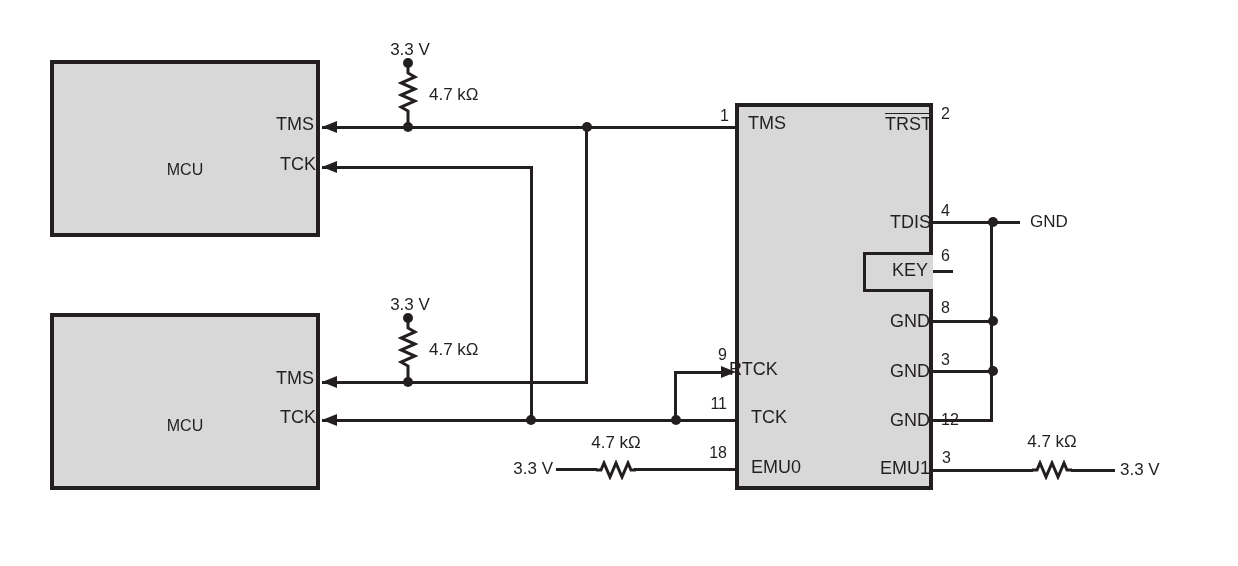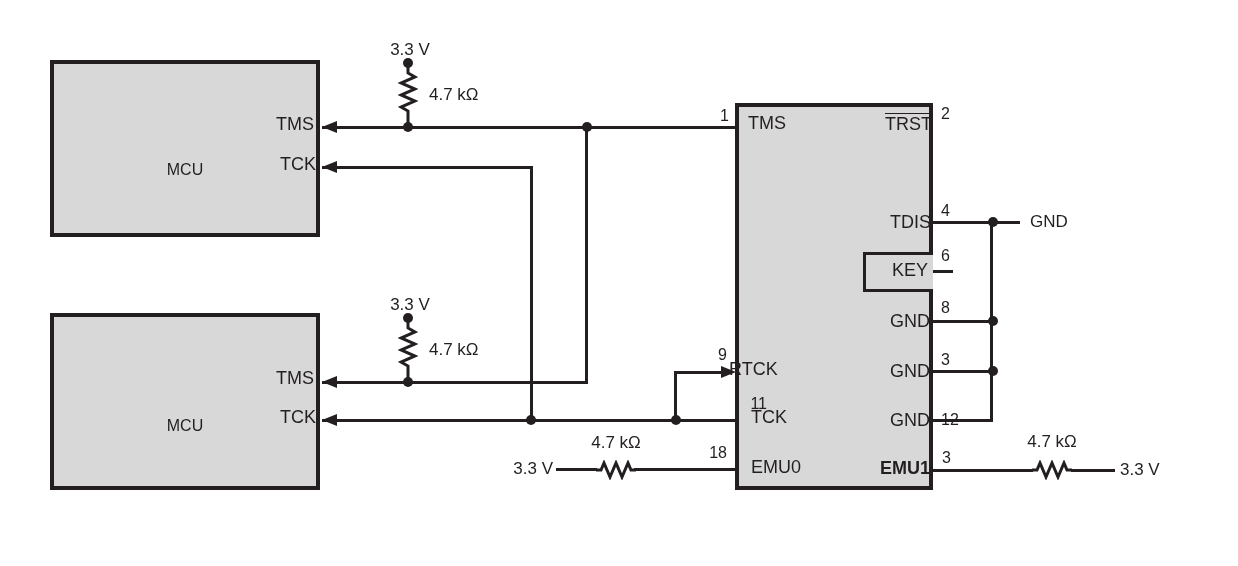--- a/index.html
+++ b/index.html
@@ -48,25 +48,25 @@
   <div class="lbl" style="left:729px;top:358px;width:90px;">RTCK</div>
   <div class="lbl" style="left:751px;top:406px;width:90px;">TCK</div>
   <div class="lbl" style="left:751px;top:456px;width:90px;">EMU0</div>
 
   <div class="lbl tr" style="left:832px;top:113px;width:100px;"><span class="ol">TRST</span></div>
   <div class="lbl tr" style="left:831px;top:211px;width:100px;">TDIS</div>
   <div class="lbl tr" style="left:828px;top:259px;width:100px;">KEY</div>
   <div class="lbl tr" style="left:830px;top:310px;width:100px;">GND</div>
   <div class="lbl tr" style="left:830px;top:360px;width:100px;">GND</div>
   <div class="lbl tr" style="left:830px;top:409px;width:100px;">GND</div>
-  <div class="lbl tr" style="left:830px;top:457px;width:100px;font-weight:bold;">EMU1</div>
+  <div class="lbl tr" style="left:830px;top:457px;width:100px;">EMU1</div>
 
   <div class="num tr" style="left:689px;top:106px;width:40px;">1</div>
   <div class="num tr" style="left:687px;top:345px;width:40px;">9</div>
-  <div class="num tr" style="left:727px;top:394px;width:40px;text-align:right;">11</div>
+  <div class="num tr" style="left:687px;top:394px;width:40px;text-align:right;">11</div>
   <div class="num tr" style="left:687px;top:443px;width:40px;">18</div>
   <div class="num" style="left:941px;top:104px;">2</div>
   <div class="num" style="left:941px;top:201px;">4</div>
   <div class="num" style="left:941px;top:246px;">6</div>
   <div class="num" style="left:941px;top:298px;">8</div>
   <div class="num" style="left:941px;top:350px;">3</div>
   <div class="num" style="left:941px;top:398px;margin-top:12px;">12</div>
   <div class="num" style="left:942px;top:448px;">3</div>
 
   <div class="wh" style="left:322px;top:126px;width:413px;"></div>

